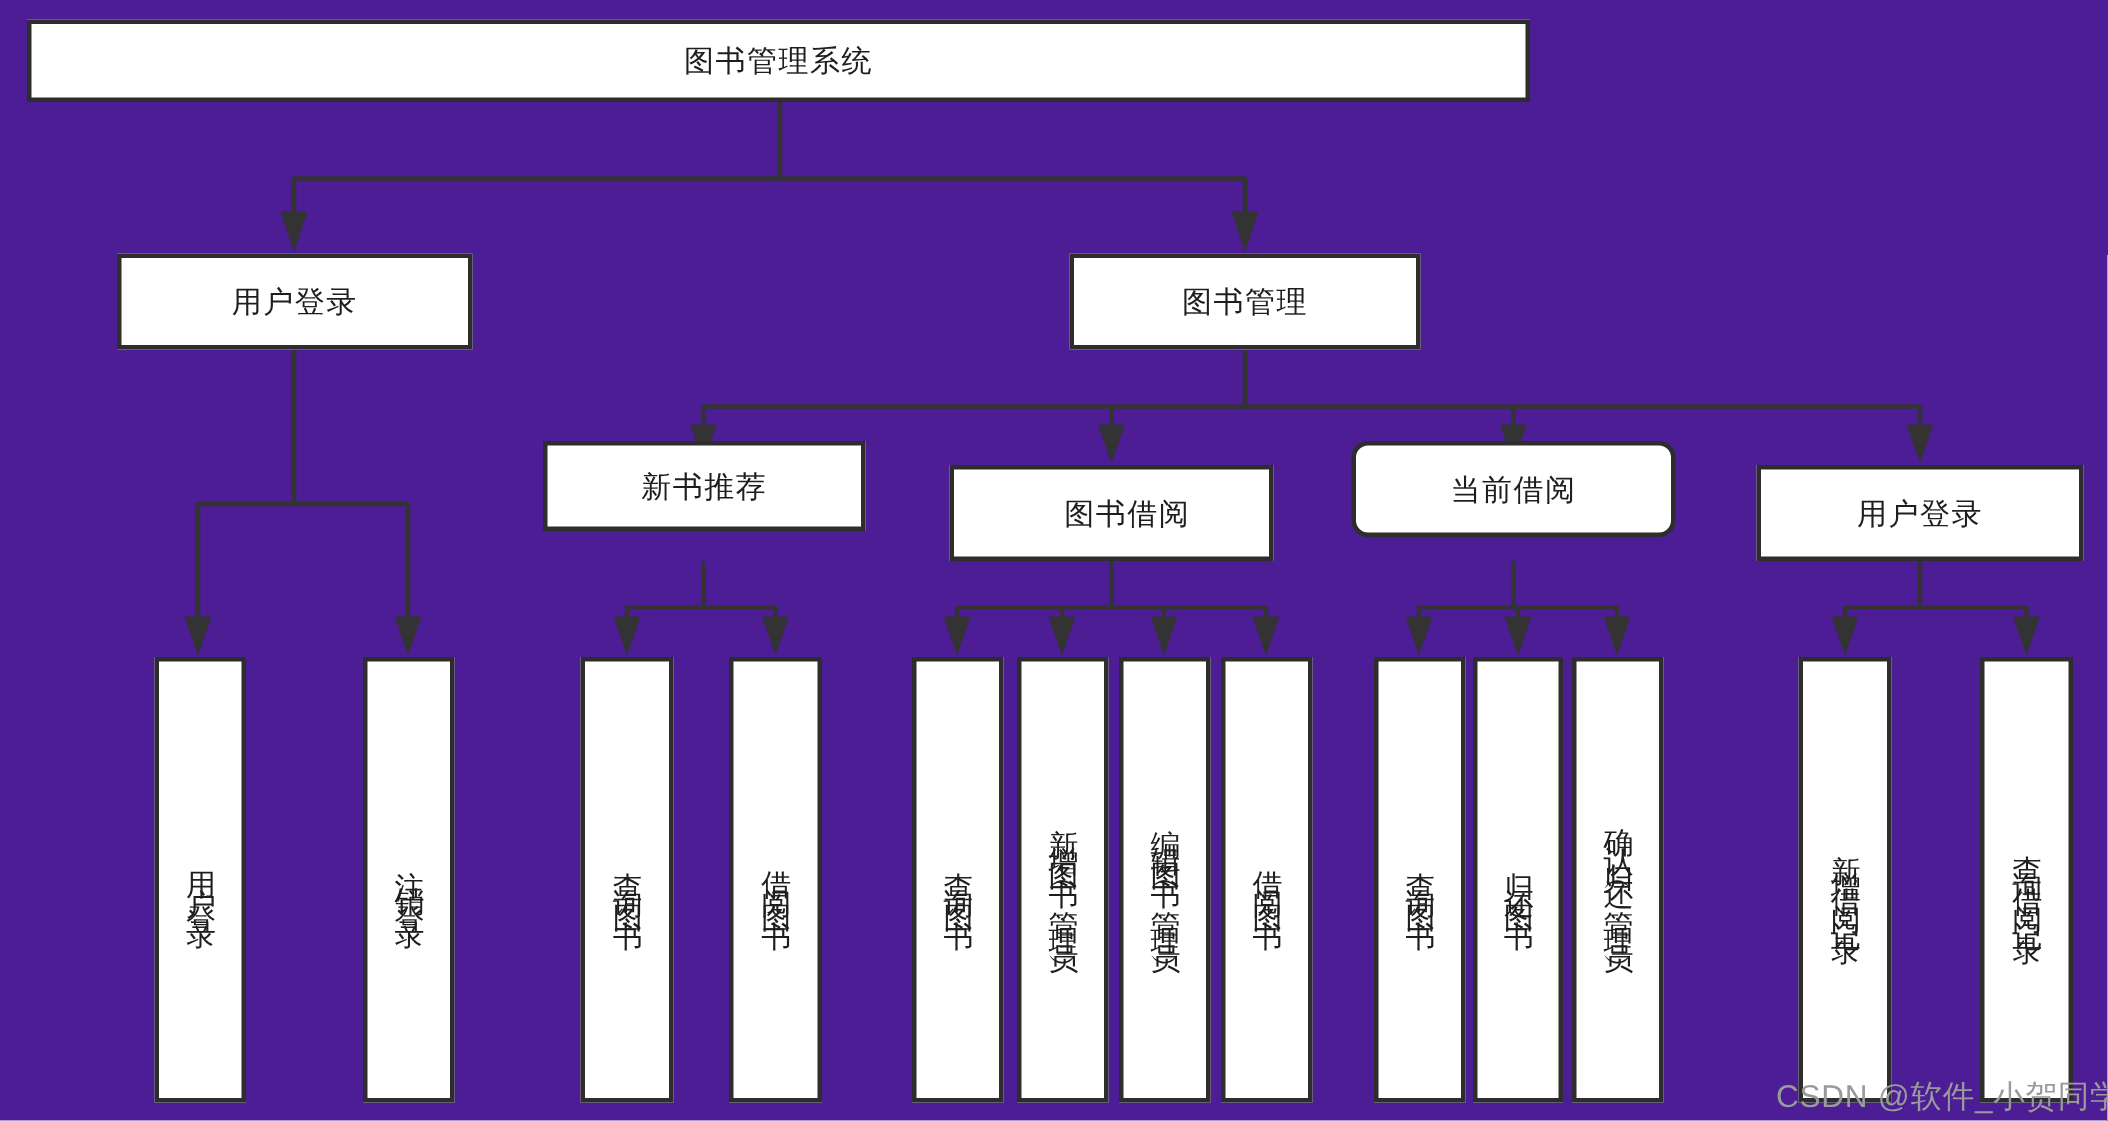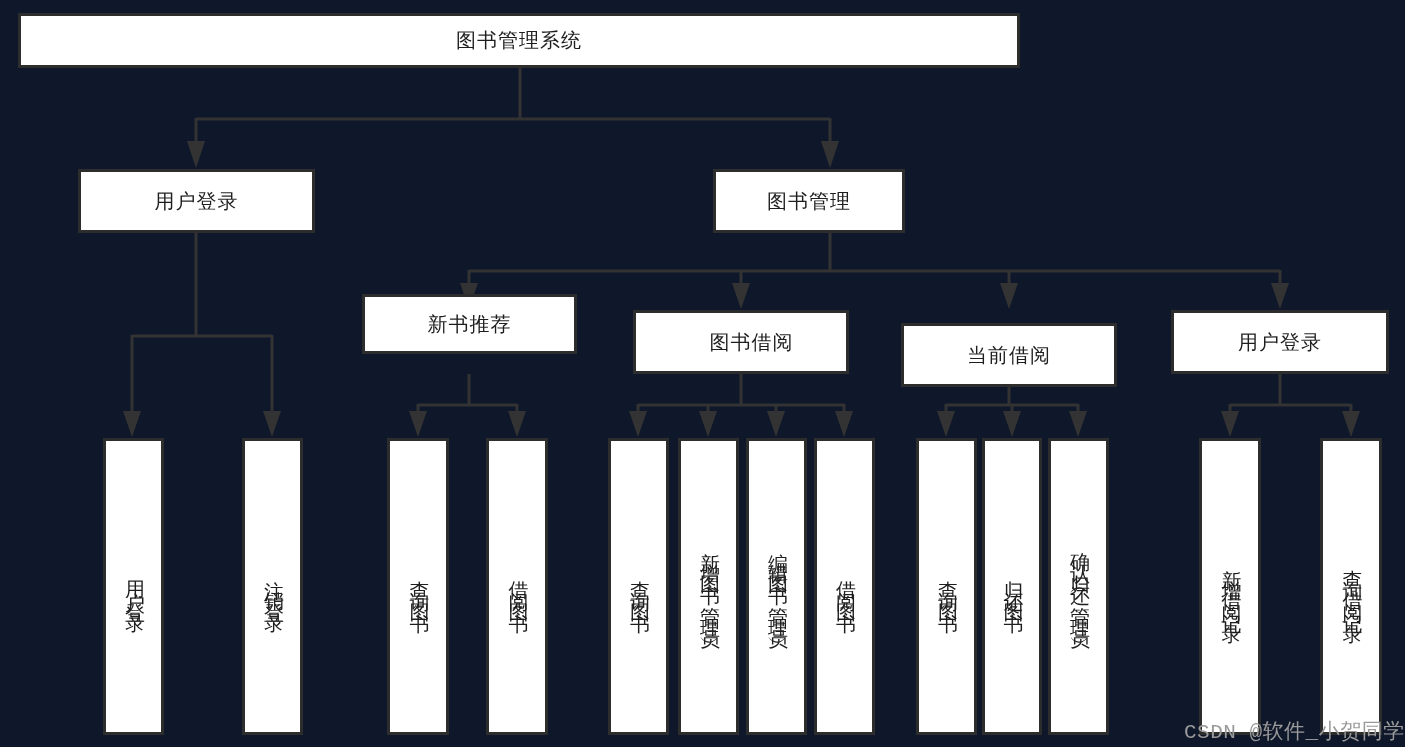--- a/index.html
+++ b/index.html
@@ -1,20 +1,20 @@
 <!DOCTYPE html>
 <html><head>
 <meta charset="utf-8">
 <style>
   html,body{margin:0;padding:0;background:#ffffff;}
   .stage{
     position:relative;
     width:1405px;height:747px;
-    background:#0f172a;
-    font-family:Liberation Mono, monospace;
+    background:#4c1d95;
+    font-family:Liberation Sans, sans-serif;
     overflow:hidden;
   }
   .connectors{position:absolute;left:0;top:0;z-index:0;}
   .node{
     position:absolute;
     box-sizing:border-box;
     border:3px solid #2d2d2d;
     background:#ffffff;
     display:flex;align-items:center;justify-content:center;
     color:#1e1e1e;
@@ -88,31 +88,31 @@
     </g>
   </svg>
 
   <div class="node" style="left:18px;top:13px;width:1002px;height:55px;">
     <span>图书管理系统</span>
   </div>
 
   <div class="node" style="left:78px;top:169px;width:237px;height:64px;">
     <span>用户登录</span>
   </div>
-  <div class="node" style="left:713px;top:169px;width:192px;height:64px;justify-content:center;">
+  <div class="node" style="left:713px;top:169px;width:234px;height:64px;justify-content:center;">
     <span>图书管理</span>
   </div>
 
   <div class="node" style="left:362px;top:294px;width:215px;height:60px;">
     <span>新书推荐</span>
   </div>
   <div class="node" style="left:633px;top:310px;width:216px;height:64px;padding-left:21px;">
     <span>图书借阅</span>
   </div>
-  <div class="node" style="left:901px;top:323px;width:216px;height:64px;">
+  <div class="node" style="left:901px;top:294px;width:216px;height:64px;border-radius:11px;">
     <span>当前借阅</span>
   </div>
   <div class="node" style="left:1171px;top:310px;width:218px;height:64px;">
     <span>用户登录</span>
   </div>
 
   <div class="node leaf" style="left:103px;top:438px;width:61px;height:297px;">
     <span class="vtext">用户登录</span>
   </div>
   <div class="node leaf" style="left:242px;top:438px;width:61px;height:297px;">

